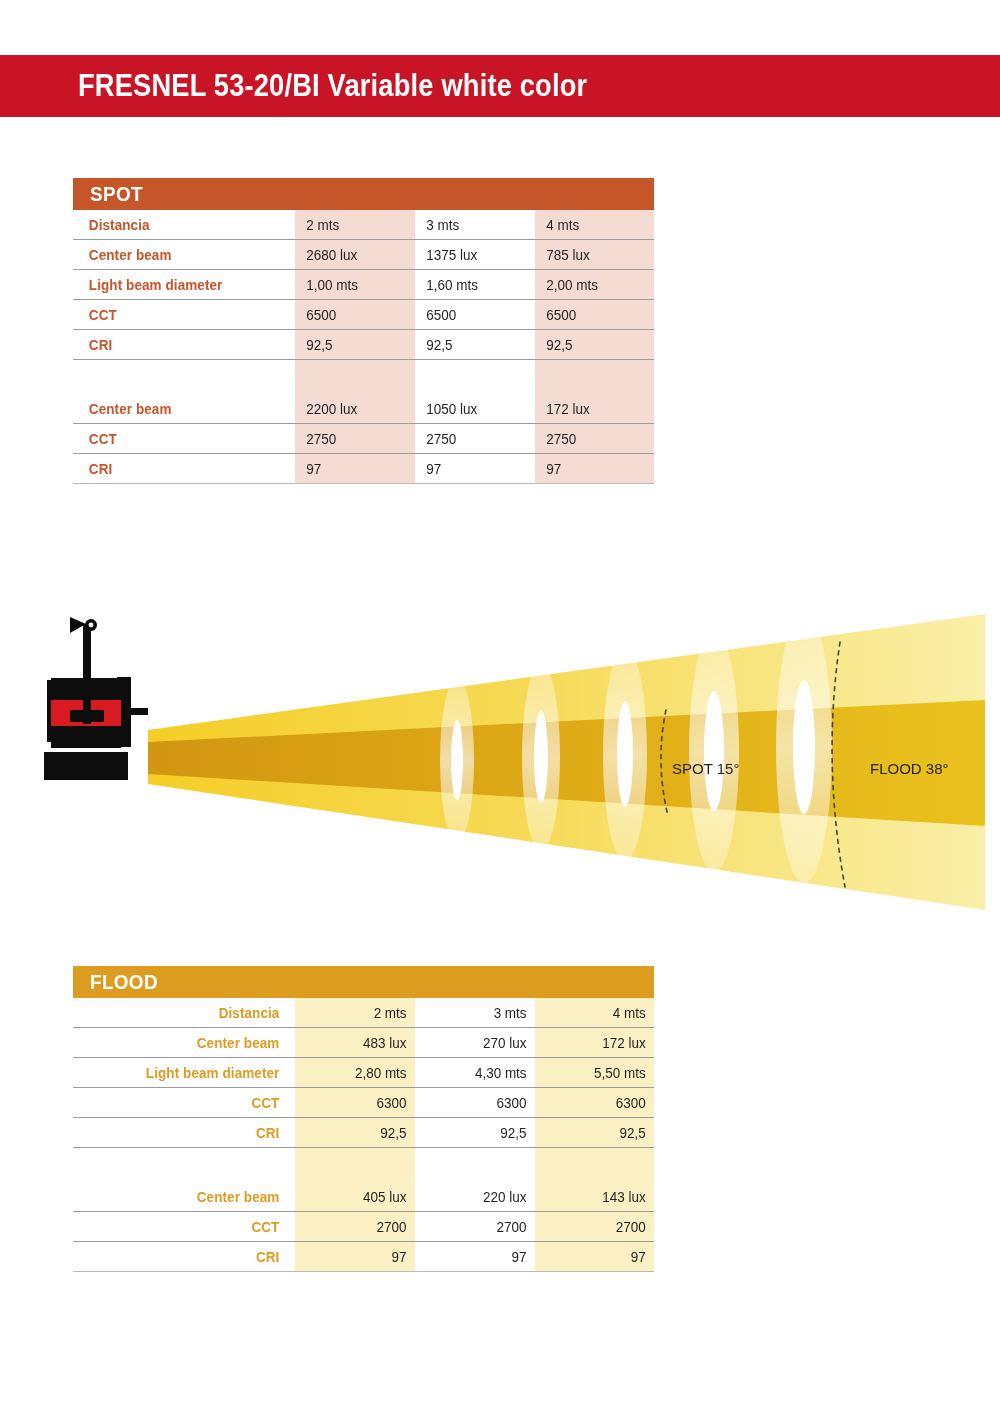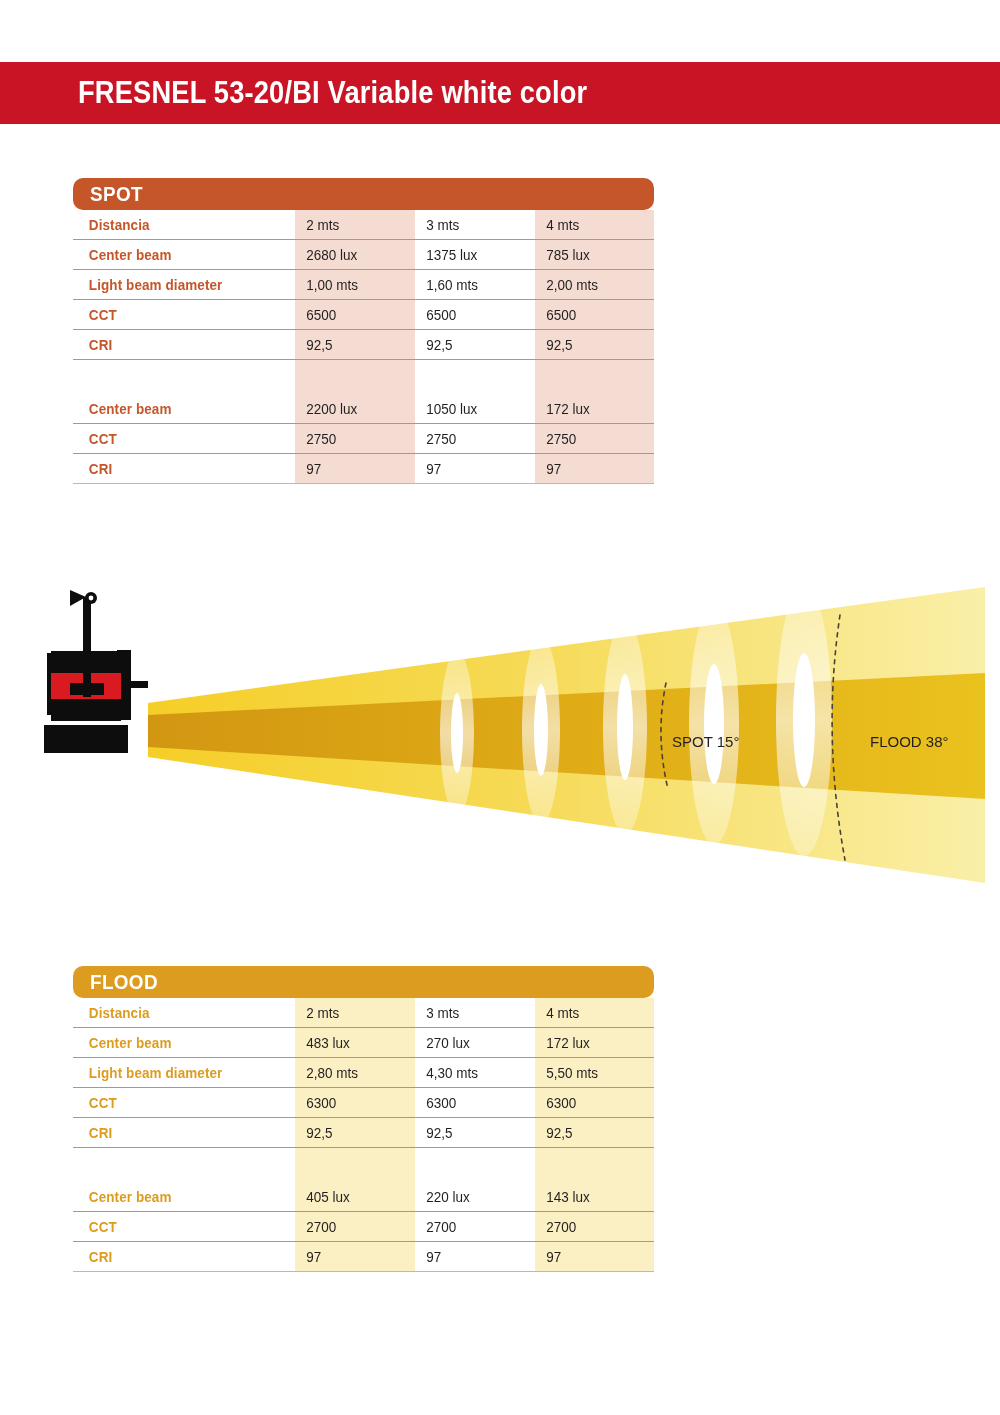--- a/index.html
+++ b/index.html
@@ -16,49 +16,47 @@
   }
 
   
   .header-banner {
     position: absolute;
     left: 0; top: 55px;
     width: 1000px; height: 62px;
     background: #C81425;
     display: flex;
     align-items: center;
-    margin-top: 7px;
   }
   .header-title {
     color: #ffffff;
     font-family: "Liberation Sans Narrow", "Liberation Sans", sans-serif;
     font-size: 31px;
     font-weight: bold;
     letter-spacing: 0.2px;
     margin-left: 78px;
     transform: scaleX(0.88);
     transform-origin: left center;
     white-space: nowrap;
   }
 
   
   .spec-table {
     position: absolute;
     left: 73px;
     width: 581px;
   }
   #spot-table { top: 178px; }
-  #flood-table { top: 966px; }
+  #flood-table { top: 966px; text-align: right; }
 
   .table-head {
     height: 32px;
     display: flex;
     align-items: center;
     padding-left: 17px;
-    border-radius: 10px;
   }
   .table-head-label {
     color: #ffffff;
     font-family: "Liberation Sans Narrow", "Liberation Sans", sans-serif;
     font-size: 21px;
     font-weight: bold;
     letter-spacing: 0.4px;
     transform: scaleX(0.9);
     transform-origin: left center;
   }
@@ -116,21 +114,21 @@
     color: #231f20;
     transform: scaleX(0.93);
     transform-origin: left center;
     white-space: nowrap;
   }
   .cell-val:last-child { width: 119px; }
 
   
   .diagram {
     position: absolute;
-    left: 0; top: 575px;
+    left: 0; top: 602px;
     width: 844px; height: 340px;
   }
   .diagram svg { display: block; }
 
   .beam-label {
     font-family: "Liberation Sans", sans-serif;
     font-size: 15px;
     fill: #231f20;
   }
 </style>

